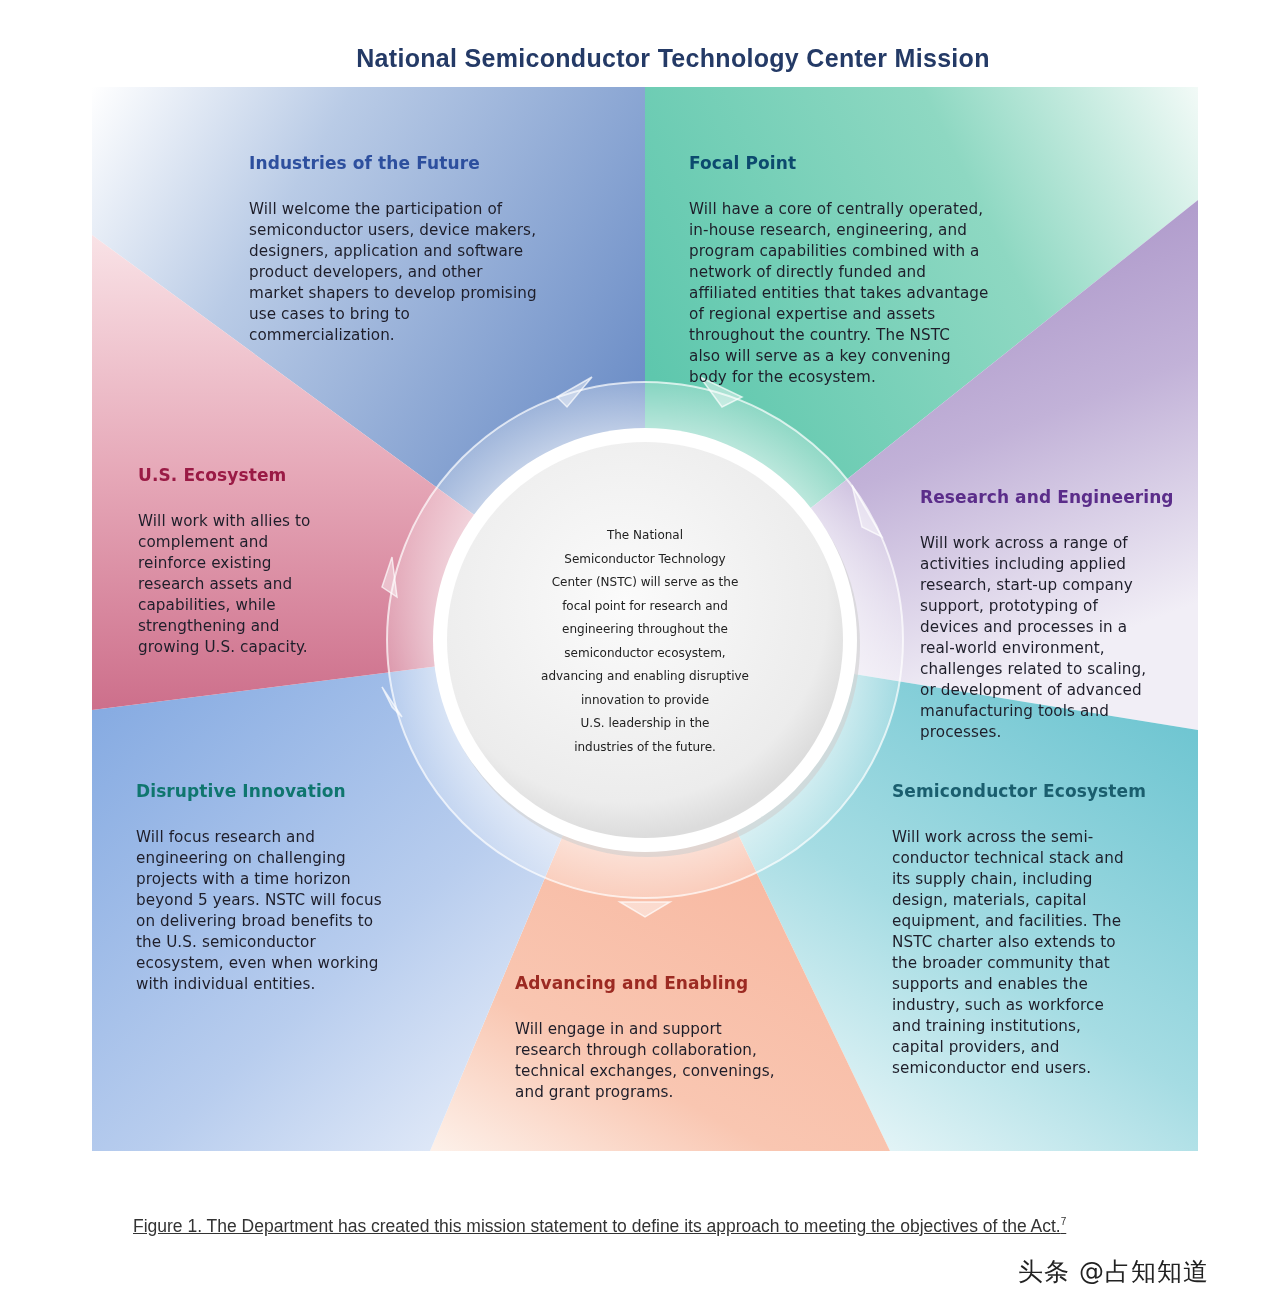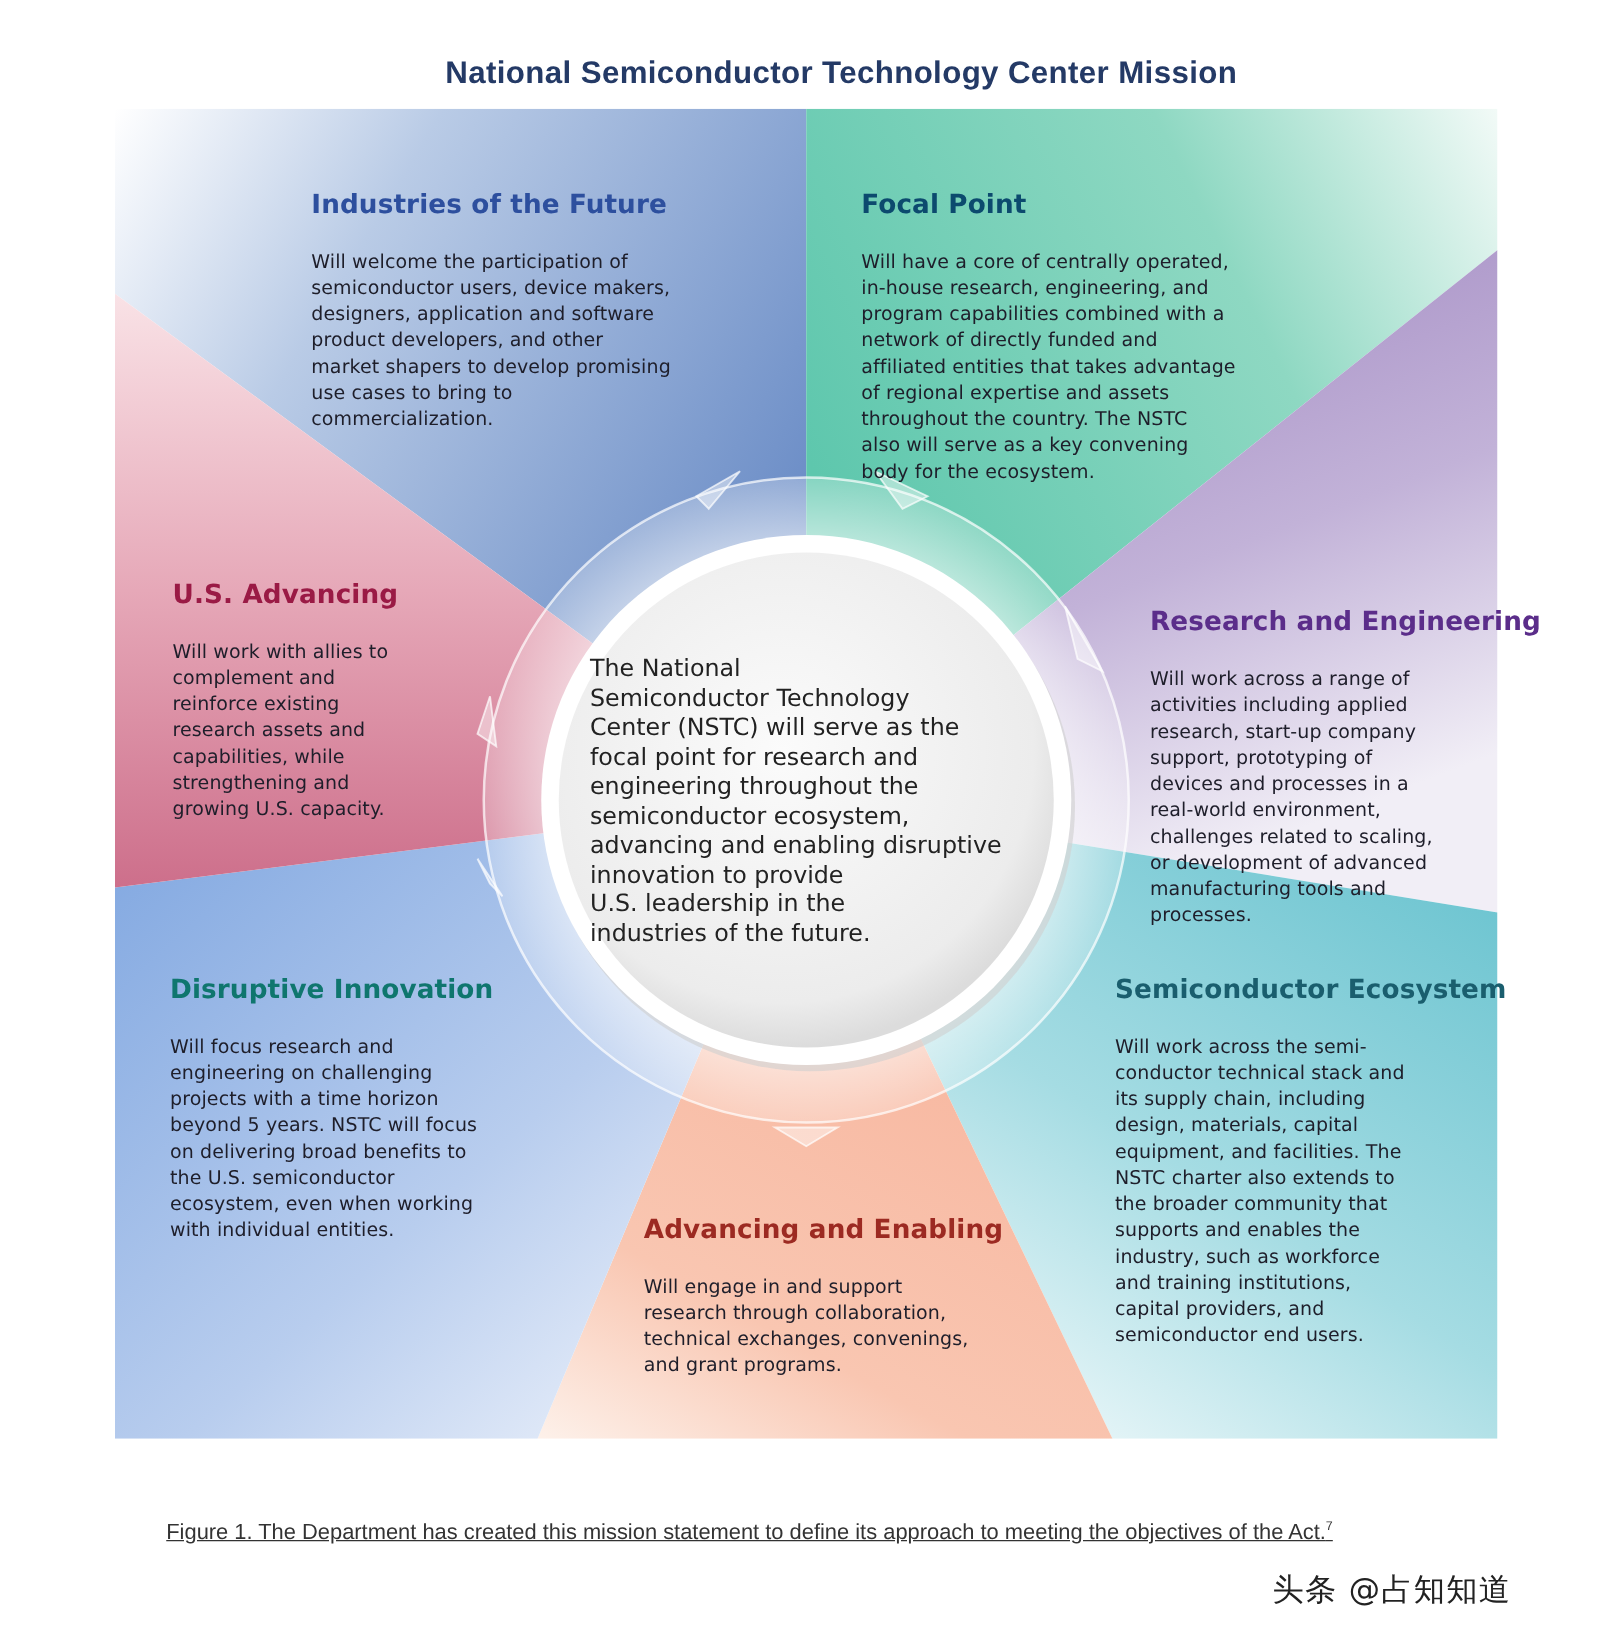--- a/index.html
+++ b/index.html
@@ -14,25 +14,25 @@
   }
   .diagram {
     position: absolute; left: 92px; top: 87px; width: 1106px; height: 1064px;
   }
   .diagram svg { position: absolute; left: 0; top: 0; }
   .block {
     position: absolute; font-size: 15.2px; line-height: 21px; color: #1e1e2a;
     white-space: pre-line; letter-spacing: 0.1px;
   }
   .block .head {
-    display: block; font-weight: bold; font-size: 21px; margin-bottom: 4px; white-space: nowrap;
+    display: block; font-weight: bold; font-size: 17px; margin-bottom: 4px; white-space: nowrap;
   }
   .center-text {
-    position: absolute; left: 472px; top: 524px; width: 346px; text-align: left;
-    font-size: 19px; line-height: 23.5px; color: #222; white-space: pre-line;
+    position: absolute; left: 472px; top: 524px; width: 346px; text-align: center;
+    font-size: 12px; line-height: 23.5px; color: #222; white-space: pre-line;
   }
   .caption {
     position: absolute; left: 133px; top: 1208px; width: 980px;
     font-family: "Liberation Sans", sans-serif; font-size: 17.5px; line-height: 27px; color: #333; text-decoration: underline;
   }
   .caption sup { font-size: 10px; }
   .watermark {
     position: absolute; left: 1018px; top: 1255px; font-size: 25px; color: #222;
     font-family: "DejaVu Sans", sans-serif; letter-spacing: 1px;
   }
@@ -194,21 +194,21 @@
 engineering on challenging
 projects with a time horizon
 beyond 5 years. NSTC will focus
 on delivering broad benefits to
 the U.S. semiconductor
 ecosystem, even when working
 with individual entities.</span>
 </div>
 
 <div class="block" style="left:138px; top:444px;">
-  <span class="head" style="color:#9a1a45;">U.S. Advancing</span>
+  <span class="head" style="color:#9a1a45;">U.S. Ecosystem</span>
   <span>Will work with allies to
 complement and
 reinforce existing
 research assets and
 capabilities, while
 strengthening and
 growing U.S. capacity.</span>
 </div>
 
 <div class="caption">

